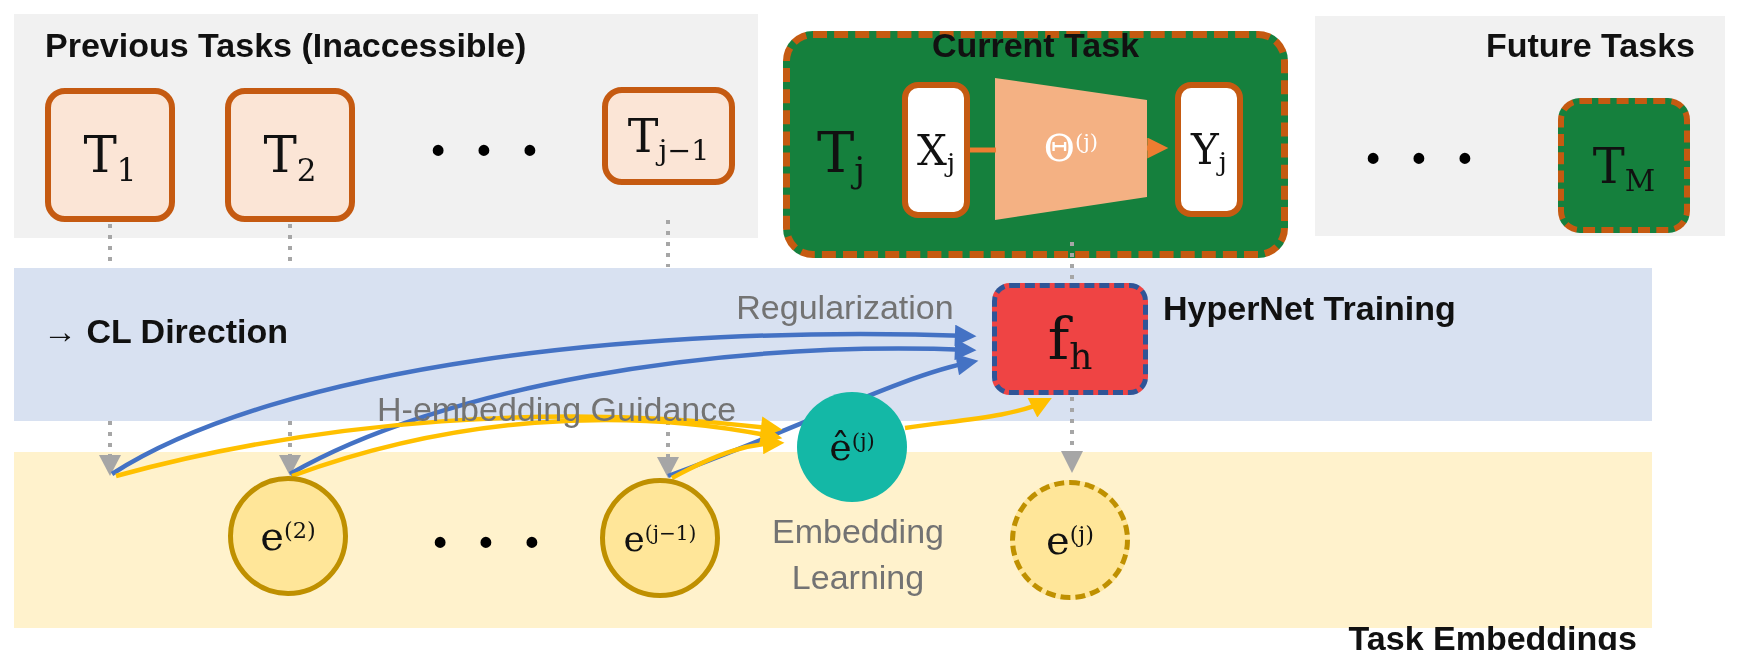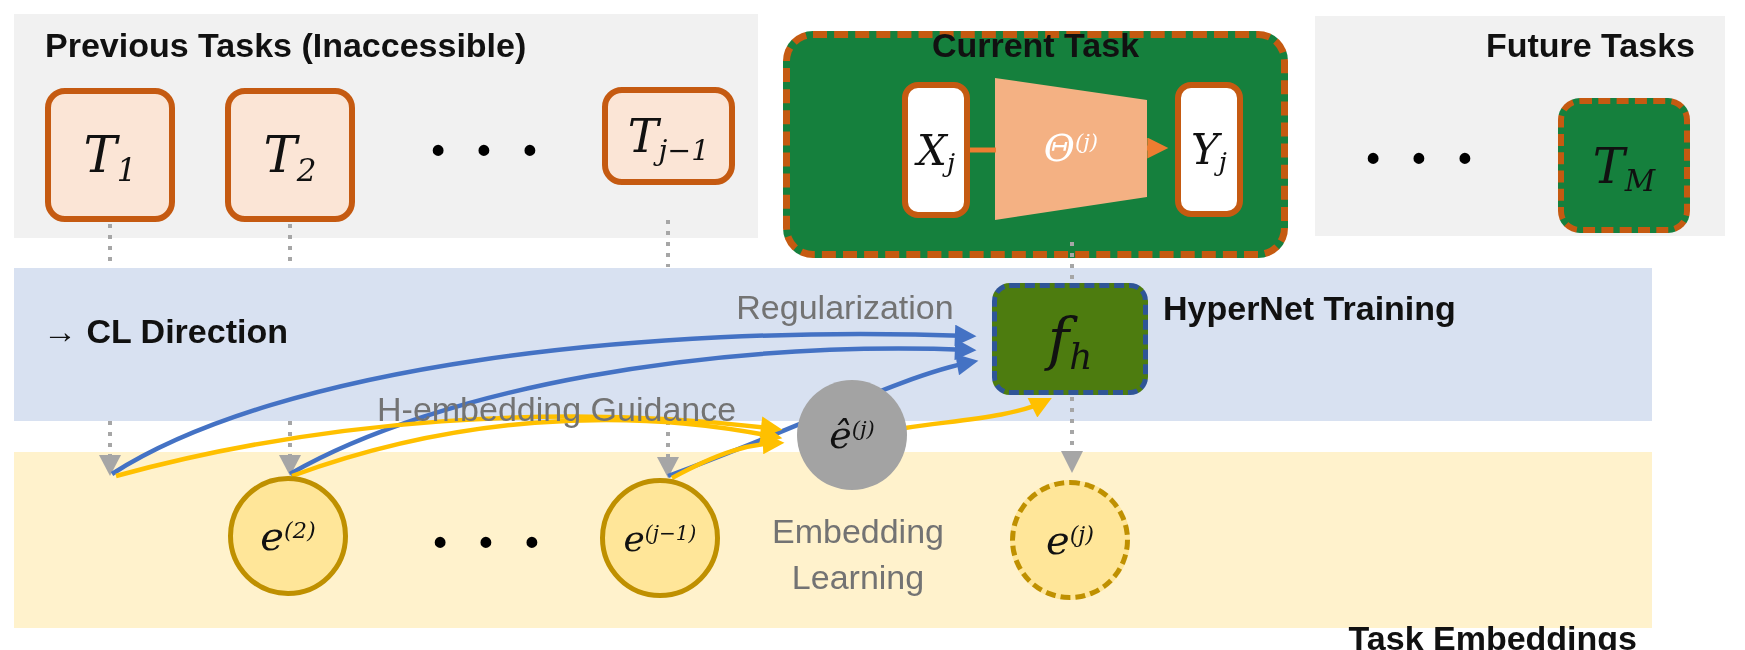--- a/index.html
+++ b/index.html
@@ -5,21 +5,21 @@
   html,body{margin:0;padding:0;background:#ffffff;}
   #canvas{position:relative;width:1745px;height:650px;background:#ffffff;overflow:hidden;
           font-family:"Liberation Sans",sans-serif;}
   .abs{position:absolute;}
   .panel{background:#F1F1F1;z-index:1;}
   .band{z-index:1;}
   .ptitle{font-size:34px;font-weight:bold;color:#111;z-index:3;white-space:nowrap;}
   .lbl{font-size:34px;color:#737373;z-index:3;white-space:nowrap;}
   .blbl{font-size:34px;font-weight:bold;color:#111;z-index:3;white-space:nowrap;}
   .node{display:flex;align-items:center;justify-content:center;z-index:3;box-sizing:border-box;}
-  .m{font-family:"DejaVu Serif","Liberation Serif",serif;font-style:italic;color:#111;}
+  .m{font-family:"DejaVu Serif","Liberation Serif",serif;color:#111;}
   .m sub{font-size:0.62em;vertical-align:-0.28em;line-height:0;}
   .m sup{font-size:0.56em;vertical-align:0.55em;line-height:0;}
   .taskbox{background:#FBE5D6;border:6px solid #C55A11;border-radius:20px;}
   .iobox{background:#ffffff;border:6px solid #C55A11;border-radius:16px;}
   .dashedtask{background:#15803d;border:6px dashed #C55A11;border-radius:24px;margin-top:18px;}
   .circle{background:#FFE699;border:5px solid #BF9000;border-radius:50%;}
   .dashcircle{background:#FFE699;border:5px dashed #BF9000;border-radius:50%;}
   .dots{font-size:38px;font-weight:bold;color:#000;letter-spacing:2px;word-spacing:18px;z-index:3;
         display:flex;align-items:center;justify-content:center;}
   svg#overlay{position:absolute;left:0;top:0;z-index:2;pointer-events:none;}
@@ -91,20 +91,23 @@
   </div>
   <div class="abs node taskbox" style="left:225px;top:88px;width:130px;height:134px;">
     <span class="m" style="font-size:50px;"><span>T</span><sub>2</sub></span>
   </div>
   <div class="abs dots" style="left:420px;top:125px;width:130px;height:50px;">• • •</div>
   <div class="abs node taskbox" style="left:602px;top:87px;width:133px;height:98px;">
     <span class="m" style="font-size:46px;"><span>T</span><sub>j−1</sub></span>
   </div>
 
   <div class="abs ptitle" style="left:783px;top:26px;width:505px;text-align:center;">Current Task</div>
+  <div class="abs node" style="left:800px;top:112px;width:82px;height:80px;">
+    <span class="m" style="font-size:56px;"><span>T</span><sub>j</sub></span>
+  </div>
   <div class="abs node iobox" style="left:902px;top:82px;width:68px;height:136px;">
     <span class="m" style="font-size:42px;"><span>X</span><sub>j</sub></span>
   </div>
   <div class="abs node" style="left:1000px;top:116px;width:142px;height:64px;z-index:3;">
     <span class="m" style="font-size:38px;color:#ffffff;"><span>Θ</span><sup>(j)</sup></span>
   </div>
   <div class="abs node iobox" style="left:1175px;top:82px;width:68px;height:135px;">
     <span class="m" style="font-size:42px;"><span>Y</span><sub>j</sub></span>
   </div>
 
@@ -113,26 +116,26 @@
   <div class="abs node dashedtask" style="left:1558px;top:80px;width:132px;height:135px;border-radius:22px;">
     <span class="m" style="font-size:48px;"><span>T</span><sub>M</sub></span>
   </div>
 
   <div class="abs blbl" style="left:32px;top:312px;margin-left:11px;">
     <span>→</span>
     <span>CL Direction</span>
   </div>
   <div class="abs lbl" style="left:695px;top:288px;width:300px;text-align:center;">Regularization</div>
   <div class="abs blbl" style="left:1163px;top:289px;">HyperNet Training</div>
-  <div class="abs node" style="left:992px;top:283px;width:156px;height:112px;background:#4d7c0f;border:5px dashed #2F5597;border-radius:18px;">
+  <div class="abs node" style="left:992px;top:283px;width:156px;height:112px;background:#ef4444;border:5px dashed #2F5597;border-radius:18px;">
     <span class="m" style="font-size:58px;"><span>f</span><sub>h</sub></span>
   </div>
 
   <div class="abs lbl" style="left:377px;top:390px;">H-embedding Guidance</div>
-  <div class="abs node" style="left:797px;top:380px;width:110px;height:110px;background:#a3a3a3;border-radius:50%;">
+  <div class="abs node" style="left:797px;top:392px;width:110px;height:110px;background:#14b8a6;border-radius:50%;">
     <span class="m" style="font-size:38px;"><span>ê</span><sup>(j)</sup></span>
   </div>
   <div class="abs node circle" style="left:228px;top:476px;width:120px;height:120px;">
     <span class="m" style="font-size:40px;"><span>e</span><sup>(2)</sup></span>
   </div>
   <div class="abs dots" style="left:422px;top:517px;width:130px;height:50px;">• • •</div>
   <div class="abs node circle" style="left:600px;top:478px;width:120px;height:120px;">
     <span class="m" style="font-size:36px;"><span>e</span><sup>(j−1)</sup></span>
   </div>
   <div class="abs lbl" style="left:738px;top:508px;width:240px;text-align:center;line-height:46px;">

